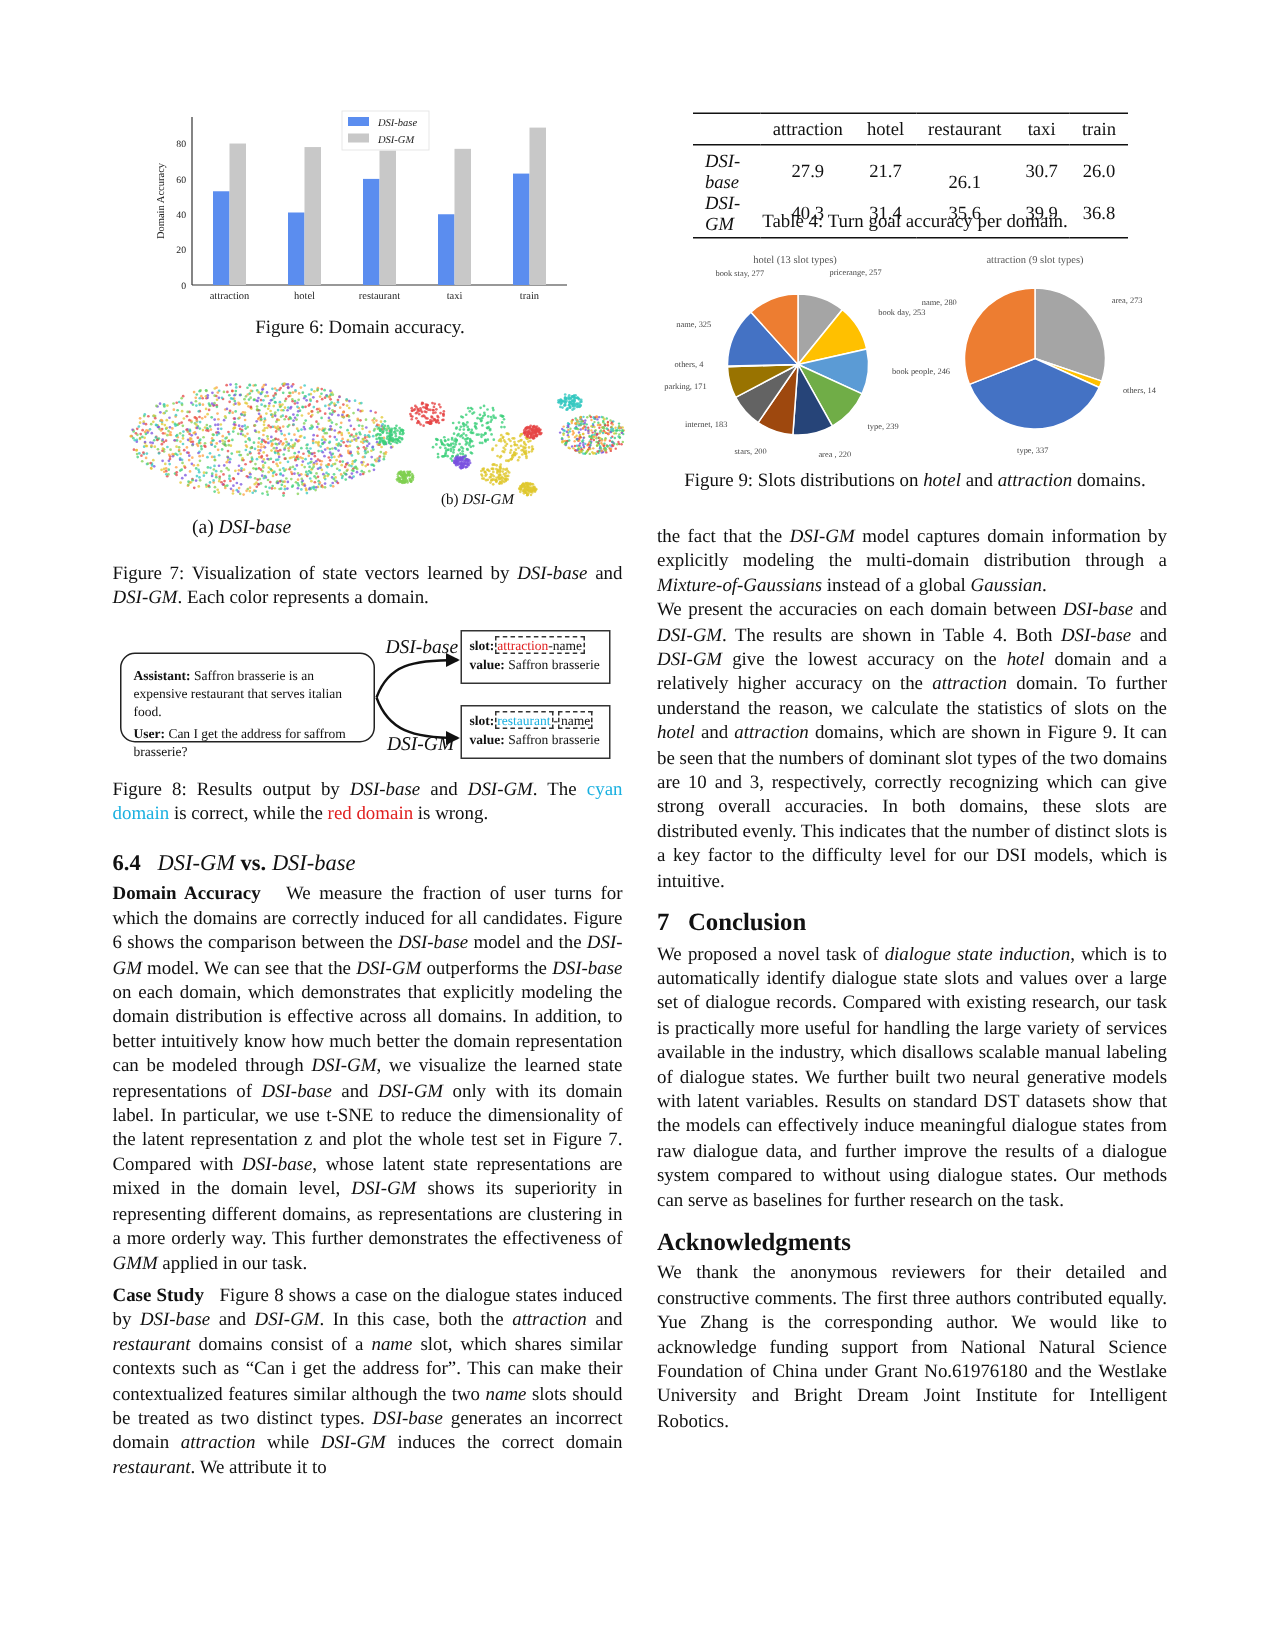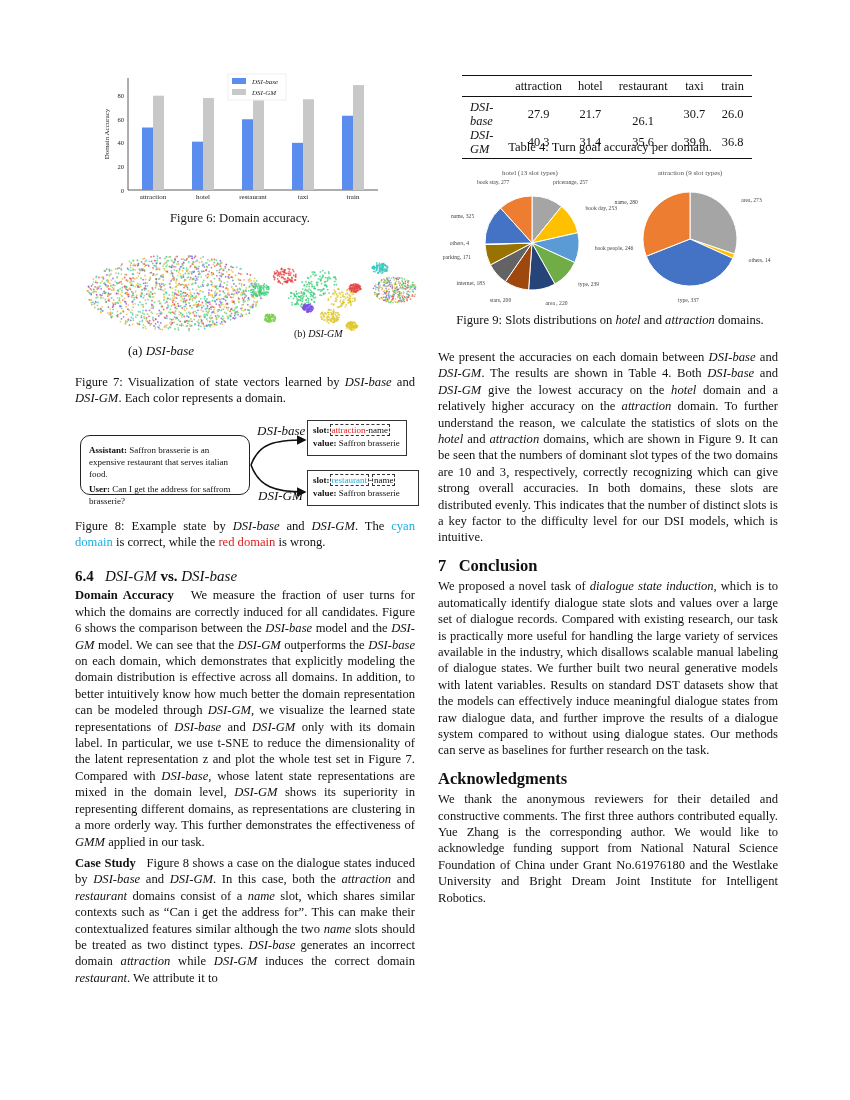--- a/index.html
+++ b/index.html
@@ -2823,26 +2823,26 @@
       </defs>
     <path d="M6,40 C14,18 30,15 60,15" stroke="#111" stroke-width="1.6" fill="none" marker-end="url(#ah)"></path>
     <path d="M6,40 C14,62 30,67 60,67" stroke="#111" stroke-width="1.6" fill="none" marker-end="url(#ah)"></path>
   </svg>
   <div class="abs it" style="left:257px;top:423px;font-size:13px;">DSI-base</div>
   <div class="abs it" style="left:258px;top:488px;font-size:13px;">DSI-GM</div>
   <div class="slotbox" style="left:307px;top:420px;width:100px;height:36px;">
     <div><b>slot:</b><span class="dash"><span class="red">attraction</span><span>-name</span></span></div>
     <div><b>value:</b><span> Saffron brasserie</span></div>
   </div>
-  <div class="slotbox" style="left:307px;top:470px;width:112px;height:36px;">
+  <div class="slotbox" style="left:307px;top:470px;width:100px;height:36px;">
     <div><b>slot:</b><span class="dash cyan">restaurant</span><span>-</span><span class="dash">name</span></div>
     <div><b>value:</b><span> Saffron brasserie</span></div>
   </div>
 </div>
-<div class="abs cap" style="left:75px;top:518px;width:340px;text-align:justify;"><span>Figure 8: Example state by </span><i>DSI-base</i><span> and </span><i>DSI-GM</i><span>. The </span><span class="cyan">cyan domain</span><span> is correct, while the </span><span class="red">red domain</span><span> is wrong.</span></div>
+<div class="abs cap" style="left:75px;top:518px;width:340px;text-align:justify;"><span>Figure 8: Results output by </span><i>DSI-base</i><span> and </span><i>DSI-GM</i><span>. The </span><span class="cyan">cyan domain</span><span> is correct, while the </span><span class="red">red domain</span><span> is wrong.</span></div>
 
 <div class="col" style="left:75px;top:568px;">
   <h3><span>6.4</span>&nbsp;&nbsp;&nbsp;<i style="font-weight:normal">DSI-GM</i><span> vs. </span><i style="font-weight:normal">DSI-base</i></h3>
   <p style="margin-top:3px"><b>Domain Accuracy</b>&nbsp;&nbsp; <span class="rich">We measure the fraction of user turns for which the domains are correctly induced for all candidates. Figure 6 shows the comparison between the <i>DSI-base</i> model and the <i>DSI-GM</i> model. We can see that the <i>DSI-GM</i> outperforms the <i>DSI-base</i> on each domain, which demonstrates that explicitly modeling the domain distribution is effective across all domains. In addition, to better intuitively know how much better the domain representation can be modeled through <i>DSI-GM</i>, we visualize the learned state representations of <i>DSI-base</i> and <i>DSI-GM</i> only with its domain label. In particular, we use t-SNE to reduce the dimensionality of the latent representation z and plot the whole test set in Figure 7. Compared with <i>DSI-base</i>, whose latent state representations are mixed in the domain level, <i>DSI-GM</i> shows its superiority in representing different domains, as representations are clustering in a more orderly way. This further demonstrates the effectiveness of <i>GMM</i> applied in our task.</span></p>
   <p style="margin-top:5px"><b>Case Study</b>&nbsp;&nbsp; <span class="rich">Figure 8 shows a case on the dialogue states induced by <i>DSI-base</i> and <i>DSI-GM</i>. In this case, both the <i>attraction</i> and <i>restaurant</i> domains consist of a <i>name</i> slot, which shares similar contexts such as “Can i get the address for”. This can make their contextualized features similar although the two <i>name</i> slots should be treated as two distinct types. <i>DSI-base</i> generates an incorrect domain <i>attraction</i> while <i>DSI-GM</i> induces the correct domain <i>restaurant</i>. We attribute it to</span></p>
 </div>
 
 <div class="abs" style="left:462px;top:75px;width:290px;">
   <table class="tbl" id="tbl4" style="width:290px;border-top:1.4px solid #111;border-bottom:1.4px solid #111;">
     <thead>
@@ -2911,18 +2911,19 @@
       <text x="308.6" y="97.1" font-size="5.6" text-anchor="start" fill="#444">others, 14</text>
       <path d="M250,74 L292.84,93.34 A47,47 0 0 1 206.27,91.23 Z" fill="#4472c4" stroke="#fff" stroke-width="1"></path>
       <text x="248.5" y="137.0" font-size="5.6" text-anchor="middle" fill="#444">type, 337</text>
       <path d="M250,74 L206.27,91.23 A47,47 0 0 1 250.00,27.00 Z" fill="#ed7d31" stroke="#fff" stroke-width="1"></path>
       <text x="197.9" y="38.5" font-size="5.6" text-anchor="end" fill="#444">name, 280</text>
     </g>
   </svg>
 <div class="abs cap center" style="left:440px;top:312px;width:340px;"><span>Figure 9: Slots distributions on </span><i>hotel</i><span> and </span><i>attraction</i><span> domains.</span></div>
 
 <div class="col" style="left:438px;top:349px;">
+  <p><span class="rich">the fact that the <i>DSI-GM</i> model captures domain information by explicitly modeling the multi-domain distribution through a <i>Mixture-of-Gaussians</i> instead of a global <i>Gaussian</i>.</span></p>
   <p><span class="rich">We present the accuracies on each domain between <i>DSI-base</i> and <i>DSI-GM</i>. The results are shown in Table 4. Both <i>DSI-base</i> and <i>DSI-GM</i> give the lowest accuracy on the <i>hotel</i> domain and a relatively higher accuracy on the <i>attraction</i> domain. To further understand the reason, we calculate the statistics of slots on the <i>hotel</i> and <i>attraction</i> domains, which are shown in Figure 9. It can be seen that the numbers of dominant slot types of the two domains are 10 and 3, respectively, correctly recognizing which can give strong overall accuracies. In both domains, these slots are distributed evenly. This indicates that the number of distinct slots is a key factor to the difficulty level for our DSI models, which is intuitive.</span></p>
   <h2 style="margin-top:12px;margin-bottom:4px;"><span>7</span>&nbsp;&nbsp;&nbsp;<span>Conclusion</span></h2>
   <p><span class="rich">We proposed a novel task of <i>dialogue state induction</i>, which is to automatically identify dialogue state slots and values over a large set of dialogue records. Compared with existing research, our task is practically more useful for handling the large variety of services available in the industry, which disallows scalable manual labeling of dialogue states. We further built two neural generative models with latent variables. Results on standard DST datasets show that the models can effectively induce meaningful dialogue states from raw dialogue data, and further improve the results of a dialogue system compared to without using dialogue states. Our methods can serve as baselines for further research on the task.</span></p>
   <h2 style="margin-top:12px;margin-bottom:4px;">Acknowledgments</h2>
   <p><span>We thank the anonymous reviewers for their detailed and constructive comments. The first three authors contributed equally. Yue Zhang is the corresponding author. We would like to acknowledge funding support from National Natural Science Foundation of China under Grant No.61976180 and the Westlake University and Bright Dream Joint Institute for Intelligent Robotics.</span></p>
 </div>
 
 </body></html>

